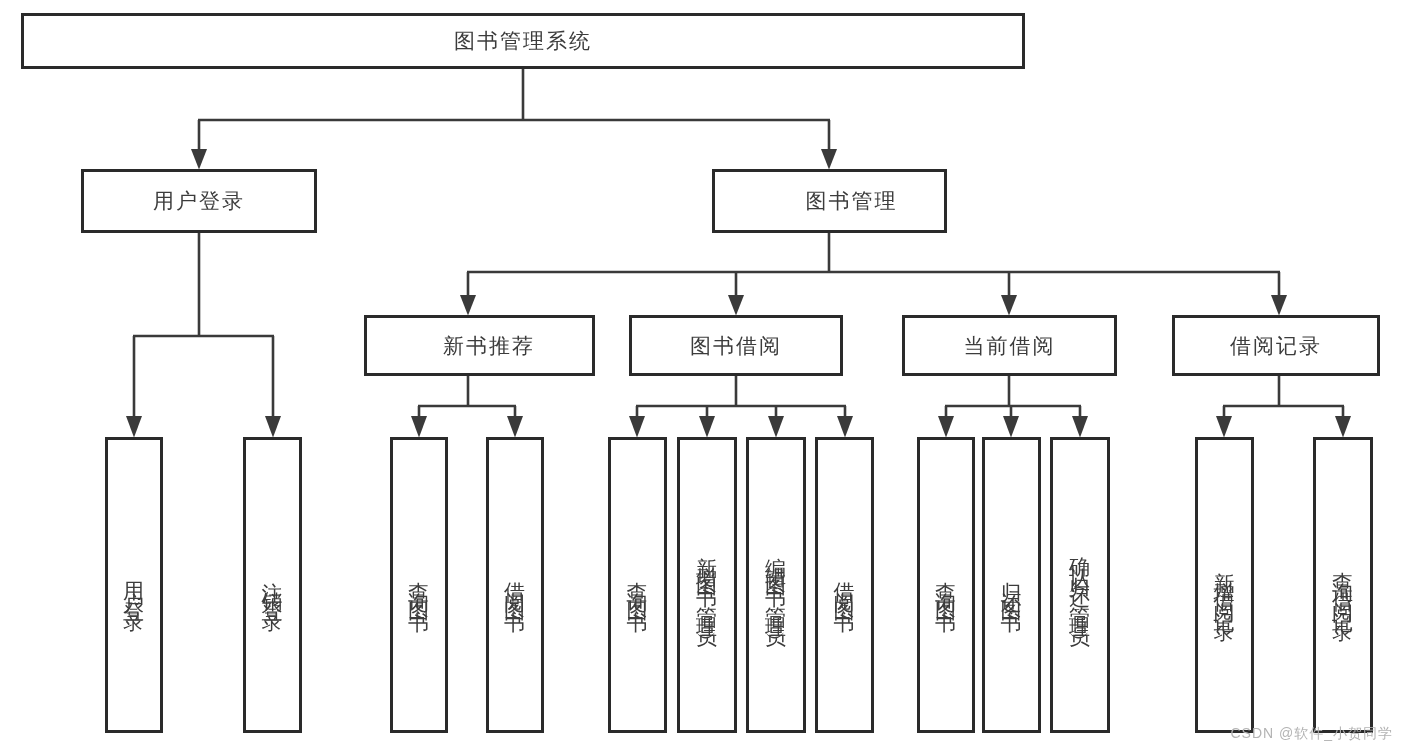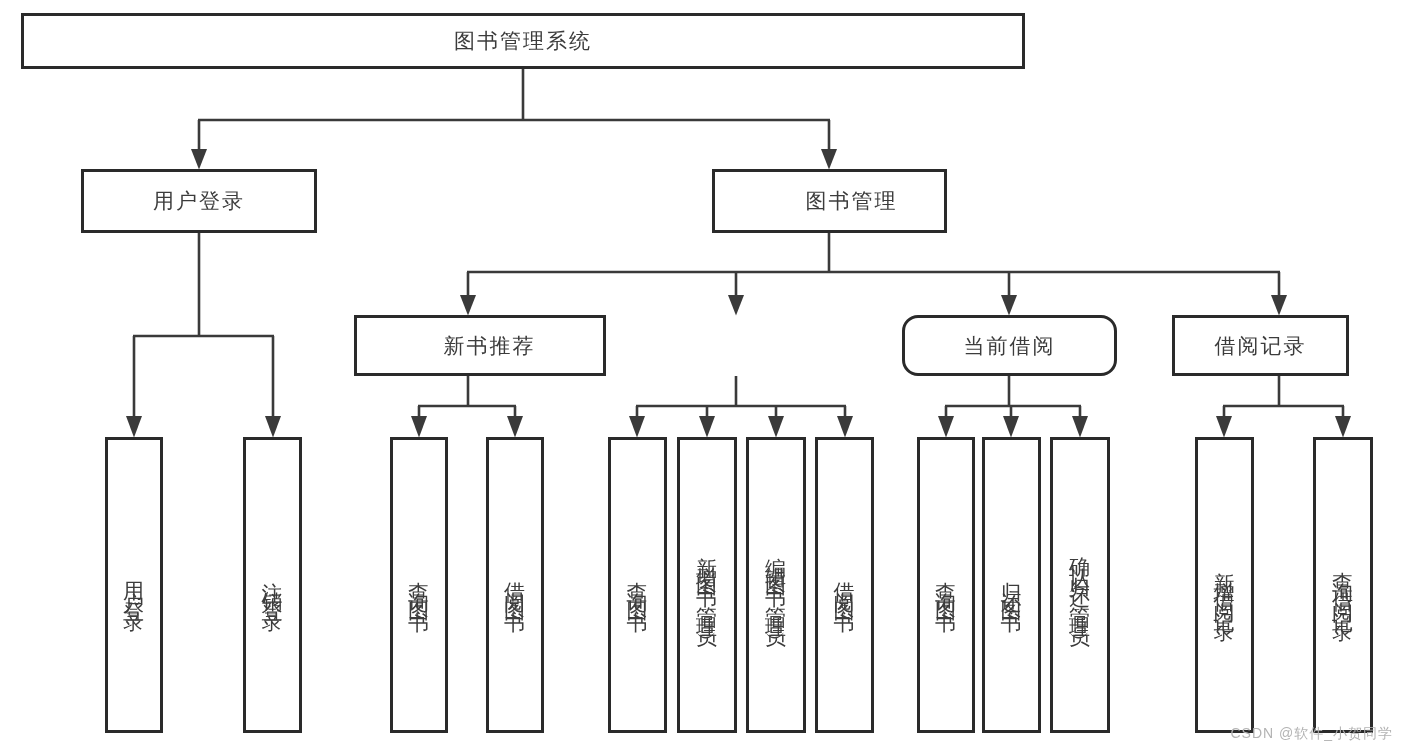--- a/index.html
+++ b/index.html
@@ -135,27 +135,30 @@
     <span class="hlabel">图书管理系统</span>
   </div>
 
   <div class="node" style="left:81px;top:169px;width:236px;height:64px;">
     <span class="hlabel">用户登录</span>
   </div>
   <div class="node" style="left:712px;top:169px;width:235px;height:64px;padding-left:44px;">
     <span class="hlabel">图书管理</span>
   </div>
 
-  <div class="node" style="left:354px;top:315px;width:252px;height:61px;padding-left:19px;">
+  <div class="node" style="left:364px;top:315px;width:231px;height:61px;padding-left:19px;">
     <span class="hlabel">新书推荐</span>
   </div>
-  <div class="node" style="left:902px;top:315px;width:215px;height:61px;border-radius:16px;">
+  <div class="node" style="left:629px;top:315px;width:214px;height:61px;">
+    <span class="hlabel">图书借阅</span>
+  </div>
+  <div class="node" style="left:902px;top:315px;width:215px;height:61px;">
     <span class="hlabel">当前借阅</span>
   </div>
-  <div class="node" style="left:1172px;top:315px;width:177px;height:61px;font-family:Liberation Serif, serif;">
+  <div class="node" style="left:1172px;top:315px;width:208px;height:61px;font-family:Liberation Serif, serif;">
     <span class="hlabel">借阅记录</span>
   </div>
 
   <div class="node" style="left:105px;top:437px;width:58px;height:296px;">
     <span class="vlabel">用户登录</span>
   </div>
   <div class="node" style="left:243px;top:437px;width:59px;height:296px;">
     <span class="vlabel">注销登录</span>
   </div>
 

